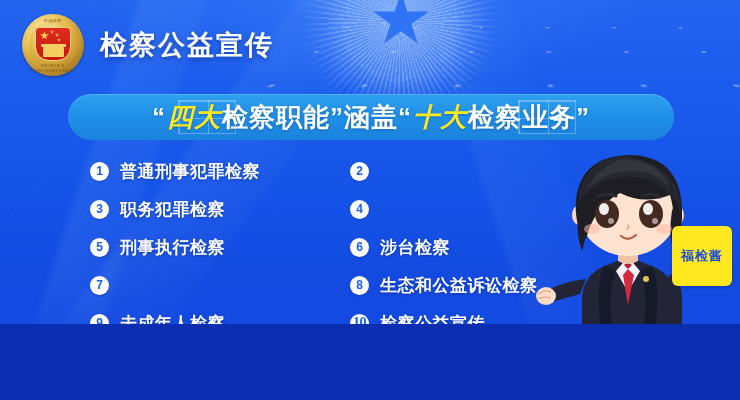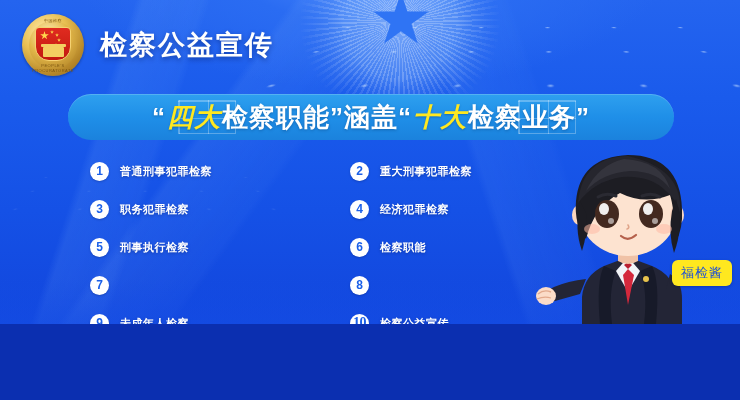--- a/index.html
+++ b/index.html
@@ -296,21 +296,21 @@
     font-size: 12px;
     font-weight: bold;
     display: flex;
     align-items: center;
     justify-content: center;
     margin-right: 11px;
     box-shadow: 0 1px 2px rgba(0,20,70,0.25);
   }
   .num.wide { font-size: 14px; letter-spacing: -.5px; font-family: Liberation Serif, serif; }
   .item-label {
-    font-size: 11px;
+    font-size: 17px;
     font-weight: bold;
     color: #ffffff;
     letter-spacing: .5px;
     text-shadow: 0 1px 3px rgba(0,25,85,0.40);
     white-space: nowrap;
   }
 
   
   .footnote {
     position: absolute;
@@ -335,22 +335,22 @@
     pointer-events: none;
   }
   .mascot svg { display: block; }
   .badge {
     position: absolute;
     right: 8px;
     bottom: 38px;
     background: #ffe81f;
     color: #1d4fd8;
     font-size: 13px;
-    font-weight: normal;
-    padding: 4px 9px;
+    font-weight: bold;
+    padding: 21px 9px;
     border-radius: 6px;
     letter-spacing: 1px;
     z-index: 9;
     box-shadow: 0 1px 3px rgba(0,20,70,0.3);
   }
 </style>
 </head>
 <body>
 
 <div class="poster">
@@ -395,43 +395,42 @@
     </div>
   </div>
 
   <div class="list">
     <div class="item">
       <span class="num">1</span>
       <span class="item-label">普通刑事犯罪检察</span>
     </div>
     <div class="item">
       <span class="num">2</span>
-      <span class="item-label">重大刑事犯罪检察</span>
     </div>
     <div class="item">
       <span class="num">3</span>
       <span class="item-label">职务犯罪检察</span>
     </div>
     <div class="item">
       <span class="num">4</span>
-      <span class="item-label">经济犯罪检察</span>
     </div>
     <div class="item">
       <span class="num">5</span>
       <span class="item-label">刑事执行检察</span>
     </div>
     <div class="item">
       <span class="num">6</span>
-      <span class="item-label">检察职能</span>
+      <span class="item-label">涉台检察</span>
     </div>
     <div class="item">
       <span class="num">7</span>
     </div>
     <div class="item">
       <span class="num">8</span>
+      <span class="item-label">生态和公益诉讼检察</span>
     </div>
     <div class="item">
       <span class="num">9</span>
       <span class="item-label">未成年人检察</span>
     </div>
     <div class="item">
       <span class="num wide">10</span>
       <span class="item-label">检察公益宣传</span>
     </div>
   </div>

